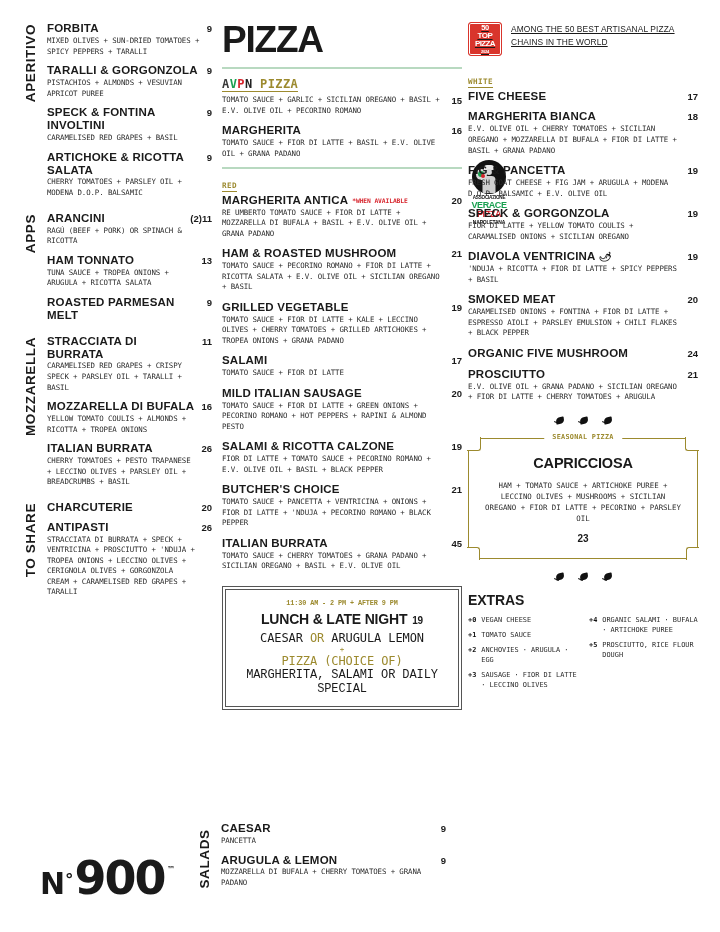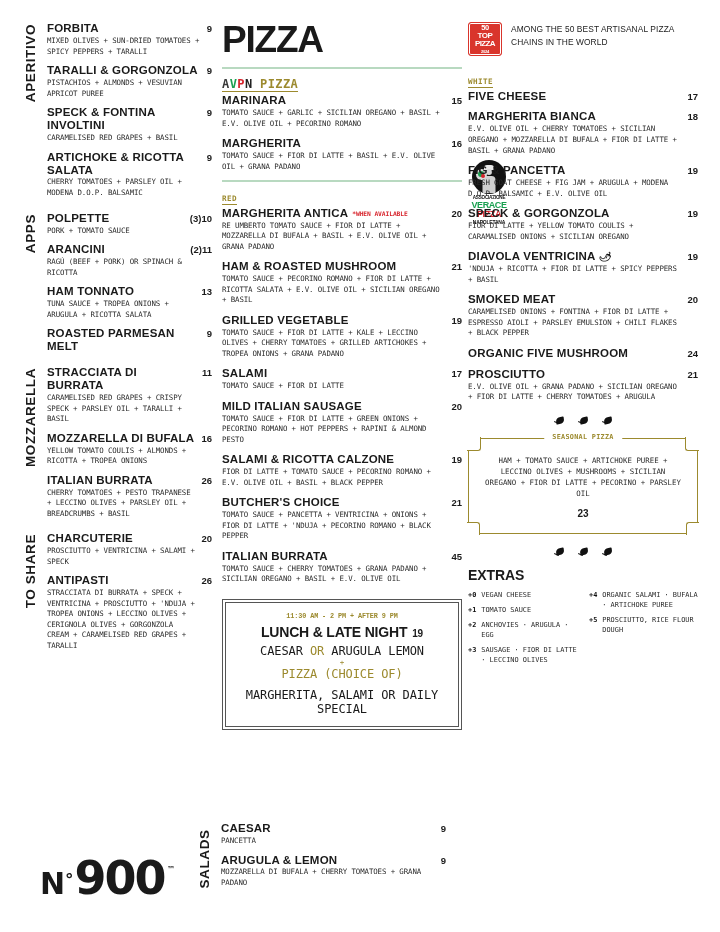--- a/index.html
+++ b/index.html
@@ -176,21 +176,21 @@
   .gold { color: #9c8a2e; }
   .lunch-plus { color:#9c8a2e; font-family:"DejaVu Sans Mono", monospace; font-size:7.5px; line-height:1; margin-top:1px;}
 
   
   .salads { position: absolute; left: 196px; top: 822px; width: 250px; display:flex; gap:7px; }
   .salads .rail { flex: 0 0 18px; display:flex; justify-content:center; }
   .salads .items { flex: 1 1 auto; }
 
   
   .col-right { position: absolute; left: 468px; top: 22px; width: 230px; }
-  .top50 { display: flex; align-items: flex-start; gap: 9px; margin-bottom: 14px; }
+  .top50 { display: flex; align-items: flex-start; gap: 9px; margin-bottom: 14px; text-decoration: underline; }
   .t50-badge {
     flex: 0 0 34px; width: 34px; height: 34px; background: #d9352c;
     border-radius: 3px; position: relative; color:#fff;
     display:flex; flex-direction:column; align-items:center; justify-content:center;
     border: 1.5px solid #d9352c; box-shadow: inset 0 0 0 1px #fff;
   }
   .t50-badge .r1 { font-size: 7.5px; font-weight: bold; letter-spacing: -.4px; line-height: 1; }
   .t50-badge .r2 { font-size: 8px; font-weight: bold; letter-spacing: -.4px; line-height: 1.02; }
   .t50-badge .r3 { font-size: 8px; font-weight: bold; letter-spacing: -.6px; line-height: 1.02; }
   .t50-badge .r4 { font-size: 4px; font-weight: bold; letter-spacing: -.2px; margin-top: 1px; }
@@ -312,27 +312,20 @@
       </div>
     </div>
 
     <div class="lgroup">
       <div class="rail">
         <span class="vlabel">APPS</span>
       </div>
       <div class="items">
         <div class="litem row">
           <div class="body">
-            <div class="item-name">POLPETTE</div>
-            <div class="item-desc">PORK + TOMATO SAUCE</div>
-          </div>
-          <div class="price">(3)10</div>
-        </div>
-        <div class="litem row">
-          <div class="body">
             <div class="item-name">ARANCINI</div>
             <div class="item-desc">RAGÚ (BEEF + PORK) OR SPINACH &amp; RICOTTA</div>
           </div>
           <div class="price">(2)11</div>
         </div>
         <div class="litem row">
           <div class="body">
             <div class="item-name">HAM TONNATO</div>
             <div class="item-desc">TUNA SAUCE + TROPEA ONIONS + ARUGULA + RICOTTA SALATA</div>
           </div>
@@ -377,21 +370,20 @@
     </div>
 
     <div class="lgroup">
       <div class="rail">
         <span class="vlabel">TO SHARE</span>
       </div>
       <div class="items">
         <div class="litem row">
           <div class="body">
             <div class="item-name">CHARCUTERIE</div>
-            <div class="item-desc">PROSCIUTTO + VENTRICINA + SALAMI + SPECK</div>
           </div>
           <div class="price">20</div>
         </div>
         <div class="litem row">
           <div class="body">
             <div class="item-name">ANTIPASTI</div>
             <div class="item-desc">STRACCIATA DI BURRATA + SPECK + VENTRICINA + PROSCIUTTO + 'NDUJA + TROPEA ONIONS + LECCINO OLIVES + CERIGNOLA OLIVES + GORGONZOLA CREAM + CARAMELISED RED GRAPES + TARALLI</div>
           </div>
           <div class="price">26</div>
         </div>
@@ -413,21 +405,20 @@
 
     <div class="divider"></div>
 
     <div class="avpn-tag">
       <span class="a">A</span><span class="v">V</span><span class="p">P</span><span class="n">N</span><span class="rest"> PIZZA</span>
     </div>
 
     <div style="position:relative;">
       <div class="mitem row">
         <div class="body">
-          <div class="item-name">MARINARA</div>
           <div class="item-desc">TOMATO SAUCE + GARLIC + SICILIAN OREGANO + BASIL + E.V. OLIVE OIL + PECORINO ROMANO</div>
         </div>
         <div class="price">15</div>
       </div>
       <div class="mitem row">
         <div class="body">
           <div class="item-name">MARGHERITA</div>
           <div class="item-desc">TOMATO SAUCE + FIOR DI LATTE + BASIL + E.V. OLIVE OIL + GRANA PADANO</div>
         </div>
         <div class="price">16</div>
@@ -513,21 +504,21 @@
     </div>
 
     
     <div class="lunch-outer">
       <div class="lunch-inner">
         <div class="lunch-time">11:30 AM - 2 PM + AFTER 9 PM</div>
         <div class="lunch-title"><span>LUNCH &amp; LATE NIGHT</span><span class="p">19</span></div>
         <div class="lunch-line"><span>CAESAR</span> <span class="gold">OR</span> <span>ARUGULA LEMON</span></div>
         <div class="lunch-plus">+</div>
         <div class="lunch-line gold" style="margin-top:1px;">PIZZA (CHOICE OF)</div>
-        <div class="lunch-line" style="margin-top:7px;">MARGHERITA, SALAMI OR DAILY SPECIAL</div>
+        <div class="lunch-line" style="margin-top:0;font-family:Liberation Mono, monospace;">MARGHERITA, SALAMI OR DAILY SPECIAL</div>
       </div>
     </div>
   </div>
 
   <div class="salads">
     <div class="rail">
       <span class="vlabel">SALADS</span>
     </div>
     <div class="items">
       <div class="litem row">
@@ -630,20 +621,21 @@
           <span class="blade"></span>
           <span class="stem"></span>
         </span>
     </div>
 
     
     <div class="season-box">
       <div class="season-corner-bl"></div>
         <div class="season-corner-br"></div>
       <div class="season-tag">SEASONAL PIZZA</div>
+      <div class="season-name">CAPRICCIOSA</div>
       <div class="season-desc">HAM + TOMATO SAUCE + ARTICHOKE PUREE + LECCINO OLIVES + MUSHROOMS + SICILIAN OREGANO + FIOR DI LATTE + PECORINO + PARSLEY OIL</div>
       <div class="season-price">23</div>
     </div>
 
     <div class="leaves">
       <span class="leaf">
           <span class="blade"></span>
           <span class="stem"></span>
         </span>
       <span class="leaf">

